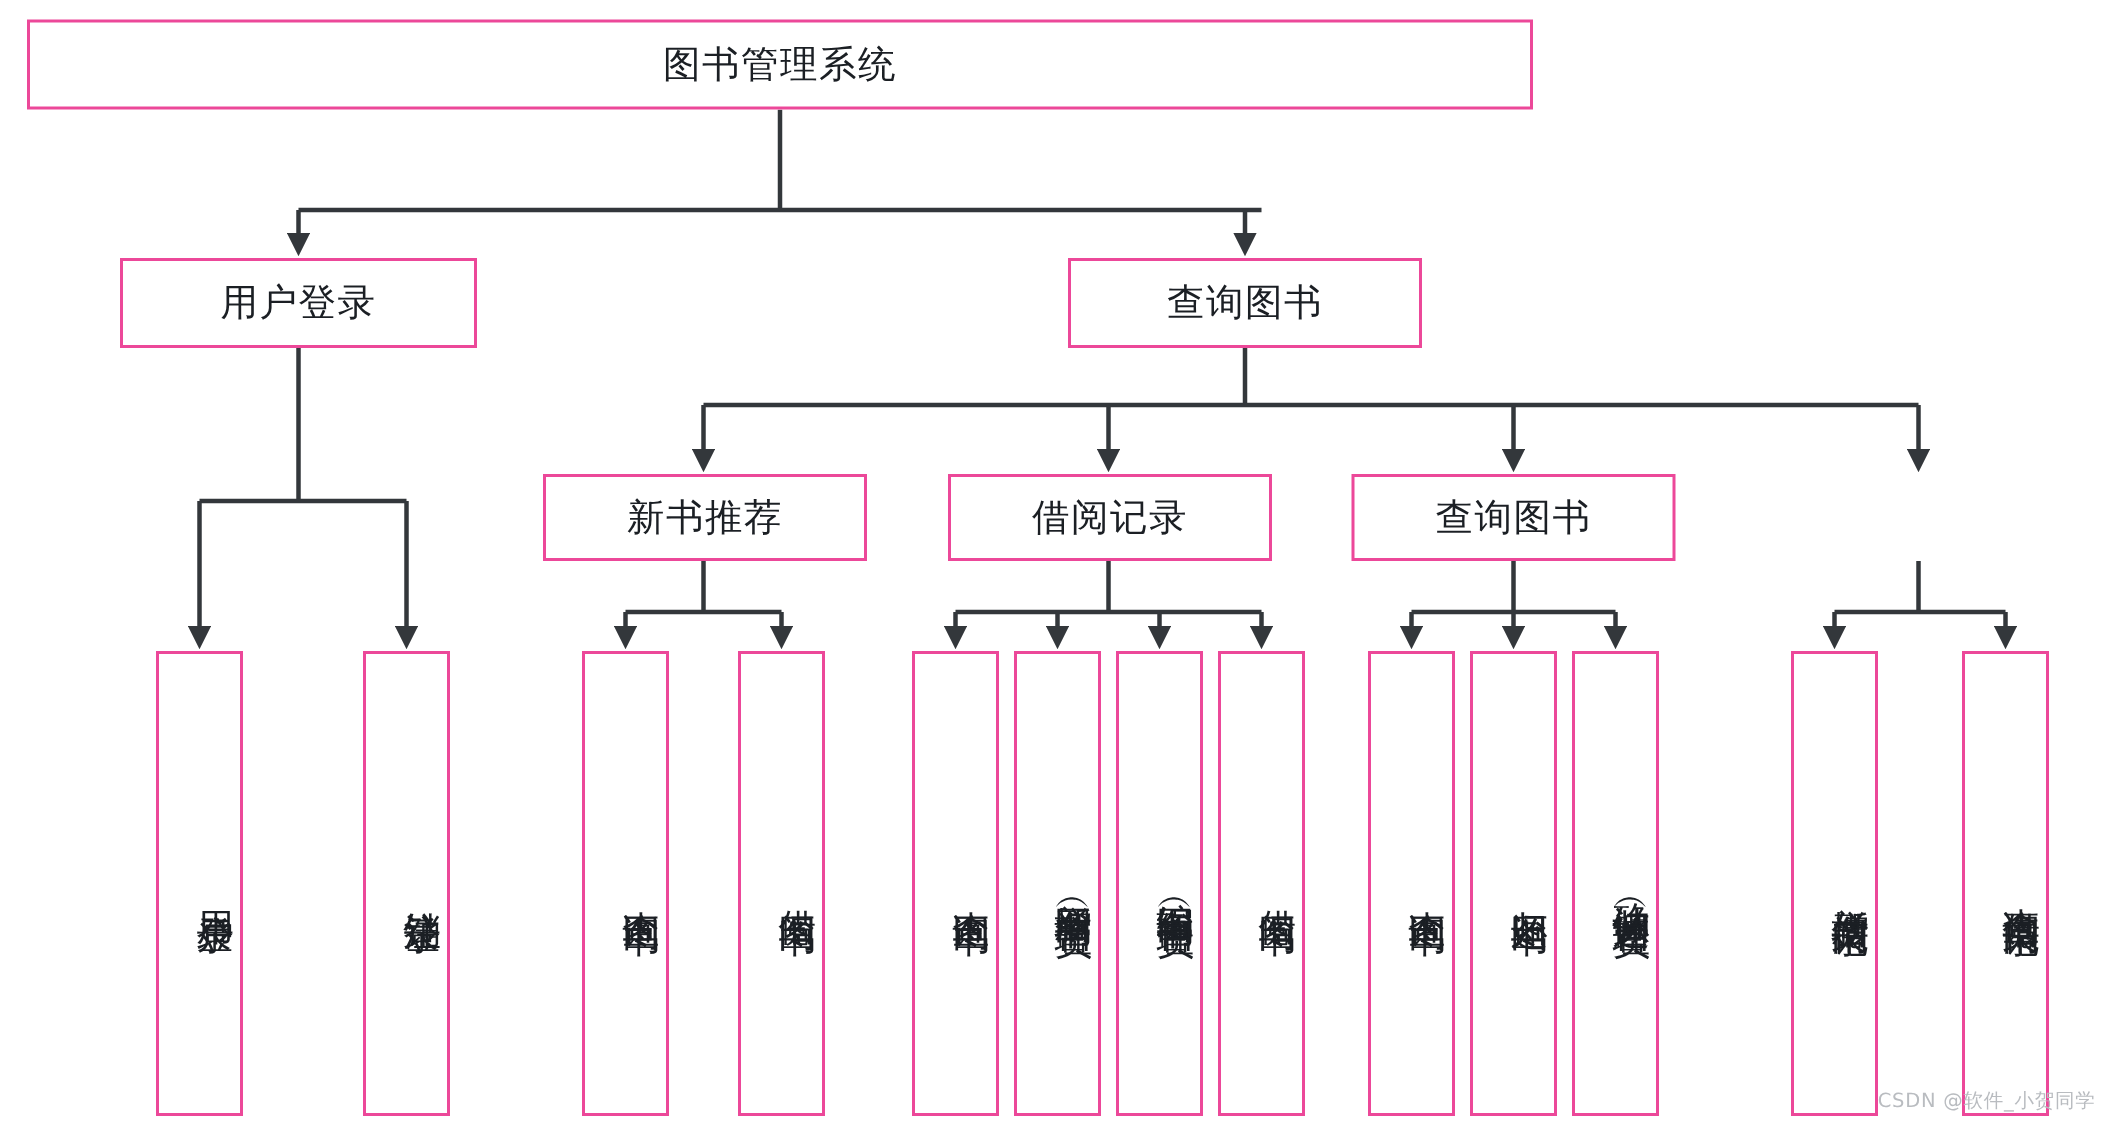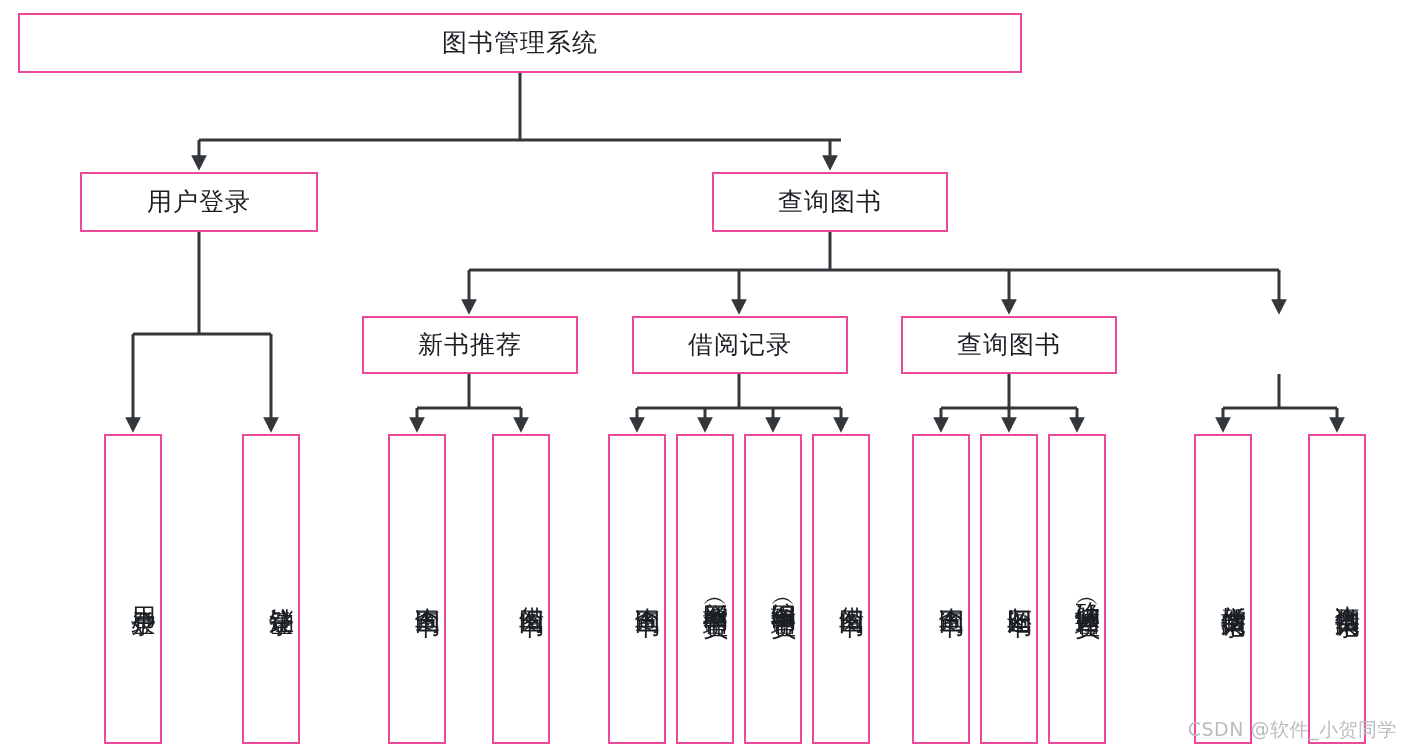--- a/index.html
+++ b/index.html
@@ -56,21 +56,21 @@
   .node.vertical .vtext {
     writing-mode: vertical-rl;
     text-orientation: upright;
     display: block;
     white-space: nowrap;
   }
   .watermark {
     position: absolute;
     right: 8px;
     bottom: 4px;
-    font-size: 19px;
+    font-size: 13px;
     color: #b9bcc0;
     letter-spacing: 0.5px;
     white-space: nowrap;
   }
 </style>
 </head>
 <body>
 
 <div id="diagram-root">
 

